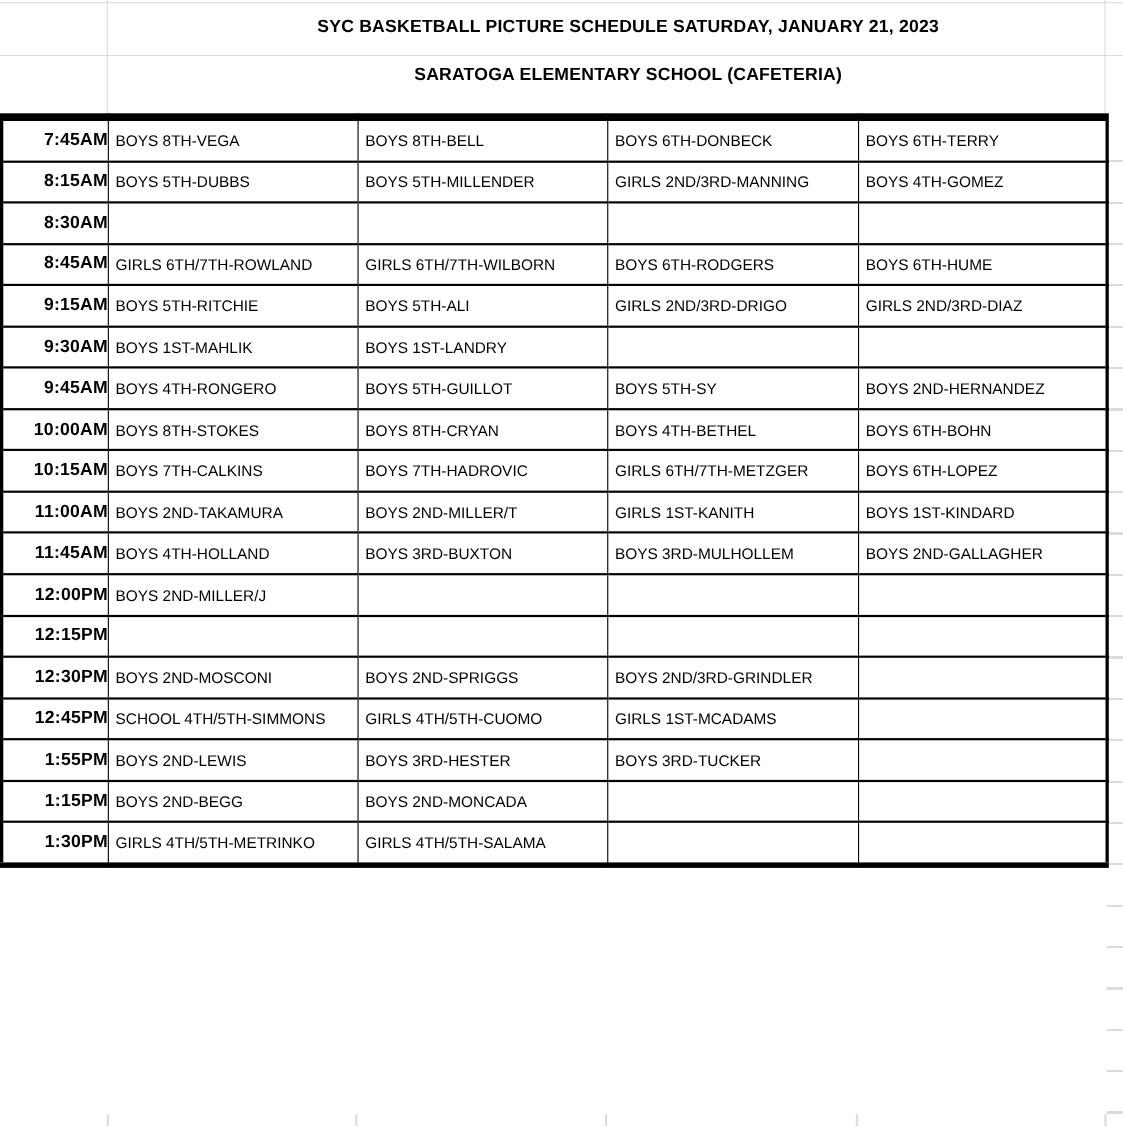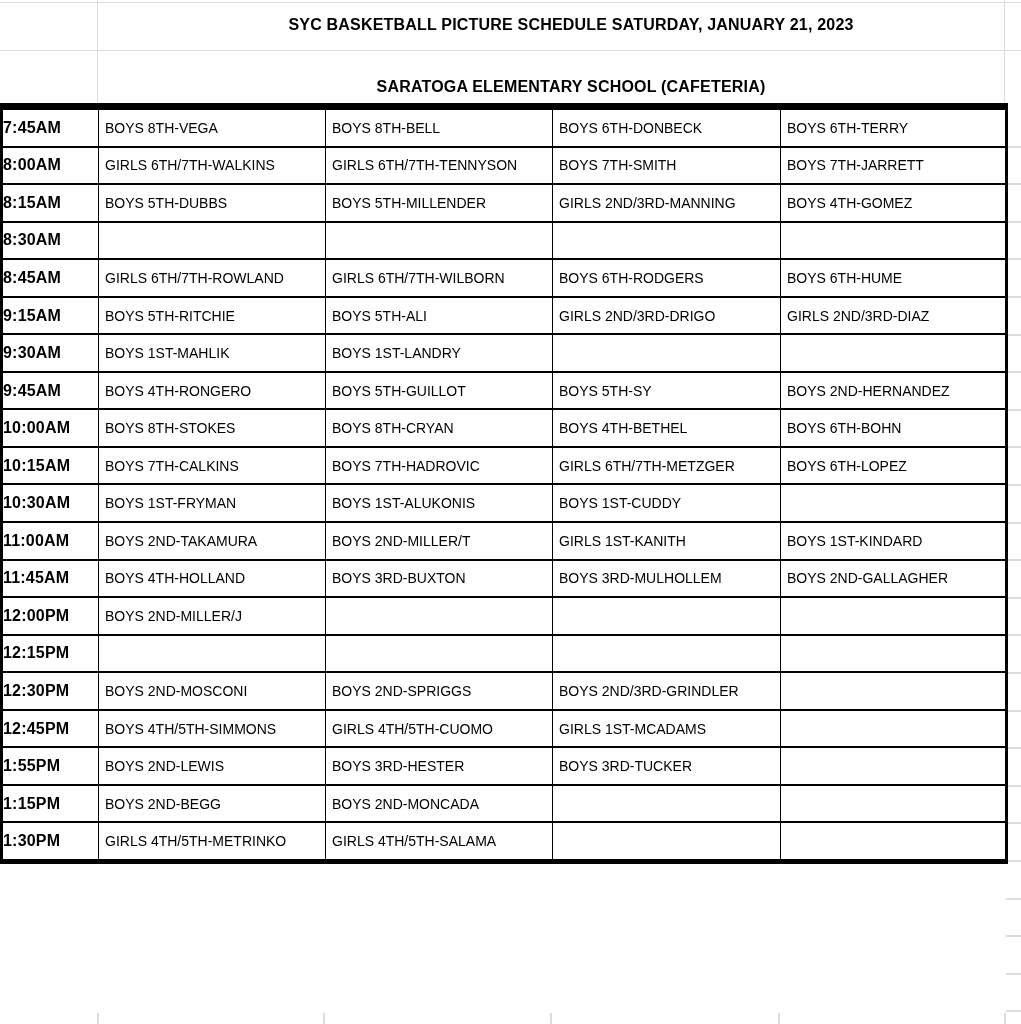--- a/index.html
+++ b/index.html
@@ -21,42 +21,42 @@
     background:repeating-linear-gradient(to bottom,#ffffff 0 35.6px,#dcdcdc 35.6px 37.6px);
   }
   
   .hdr-row{
     position:absolute;left:97px;width:908px;box-sizing:border-box;
     display:flex;align-items:center;justify-content:center;
     padding-left:40px;
     font-weight:bold;font-size:16px;letter-spacing:0.2px;white-space:nowrap;
   }
   .hdr-title{top:0;height:50px;}
-  .hdr-subtitle{top:68px;height:38px;}
+  .hdr-subtitle{top:50px;height:38px;}
   
   table.sched{
     position:absolute;left:0;top:103px;width:1005px;
     border-collapse:collapse;table-layout:fixed;
     border-top:7px solid #000;
     border-left:3px solid #000;
     border-right:3px solid #000;
     border-bottom:5px solid #000;
   }
   table.sched td{
     border:1.5px solid #000;
     border-top-width:2px;border-bottom-width:2px;
     height:35.55px;
     font-size:14px;
     padding:0 2px 0 6px;
     white-space:nowrap;overflow:hidden;
     vertical-align:middle;
     background:#fff;
   }
   table.sched td.time{
-    font-weight:bold;font-size:16px;text-align:left;padding:0;
+    font-weight:bold;font-size:16px;text-align:right;padding:0;
     letter-spacing:0.2px;
   }
 </style>
 </head>
 <body>
 
 <div class="gl gl-top"></div>
 <div class="gl gl-hdr-mid"></div>
 <div class="gl gl-v-time"></div>
 <div class="gl gl-v-right"></div>
@@ -80,27 +80,20 @@
   </colgroup>
   <tbody>
     <tr>
         <td class="time">7:45AM</td>
         <td>BOYS 8TH-VEGA</td>
         <td>BOYS 8TH-BELL</td>
         <td>BOYS 6TH-DONBECK</td>
         <td>BOYS 6TH-TERRY</td>
       </tr>
     <tr>
-        <td class="time">8:00AM</td>
-        <td>GIRLS 6TH/7TH-WALKINS</td>
-        <td>GIRLS 6TH/7TH-TENNYSON</td>
-        <td>BOYS 7TH-SMITH</td>
-        <td>BOYS 7TH-JARRETT</td>
-      </tr>
-    <tr>
         <td class="time">8:15AM</td>
         <td>BOYS 5TH-DUBBS</td>
         <td>BOYS 5TH-MILLENDER</td>
         <td>GIRLS 2ND/3RD-MANNING</td>
         <td>BOYS 4TH-GOMEZ</td>
       </tr>
     <tr>
         <td class="time">8:30AM</td>
         <td></td>
         <td></td>
@@ -143,27 +136,20 @@
         <td>BOYS 6TH-BOHN</td>
       </tr>
     <tr>
         <td class="time">10:15AM</td>
         <td>BOYS 7TH-CALKINS</td>
         <td>BOYS 7TH-HADROVIC</td>
         <td>GIRLS 6TH/7TH-METZGER</td>
         <td>BOYS 6TH-LOPEZ</td>
       </tr>
     <tr>
-        <td class="time">10:30AM</td>
-        <td>BOYS 1ST-FRYMAN</td>
-        <td>BOYS 1ST-ALUKONIS</td>
-        <td>BOYS 1ST-CUDDY</td>
-        <td></td>
-      </tr>
-    <tr>
         <td class="time">11:00AM</td>
         <td>BOYS 2ND-TAKAMURA</td>
         <td>BOYS 2ND-MILLER/T</td>
         <td>GIRLS 1ST-KANITH</td>
         <td>BOYS 1ST-KINDARD</td>
       </tr>
     <tr>
         <td class="time">11:45AM</td>
         <td>BOYS 4TH-HOLLAND</td>
         <td>BOYS 3RD-BUXTON</td>
@@ -186,21 +172,21 @@
       </tr>
     <tr>
         <td class="time">12:30PM</td>
         <td>BOYS 2ND-MOSCONI</td>
         <td>BOYS 2ND-SPRIGGS</td>
         <td>BOYS 2ND/3RD-GRINDLER</td>
         <td></td>
       </tr>
     <tr>
         <td class="time">12:45PM</td>
-        <td>BOYS 4TH/5TH-SIMMONS</td>
+        <td>SCHOOL 4TH/5TH-SIMMONS</td>
         <td>GIRLS 4TH/5TH-CUOMO</td>
         <td>GIRLS 1ST-MCADAMS</td>
         <td></td>
       </tr>
     <tr>
         <td class="time">1:55PM</td>
         <td>BOYS 2ND-LEWIS</td>
         <td>BOYS 3RD-HESTER</td>
         <td>BOYS 3RD-TUCKER</td>
         <td></td>

